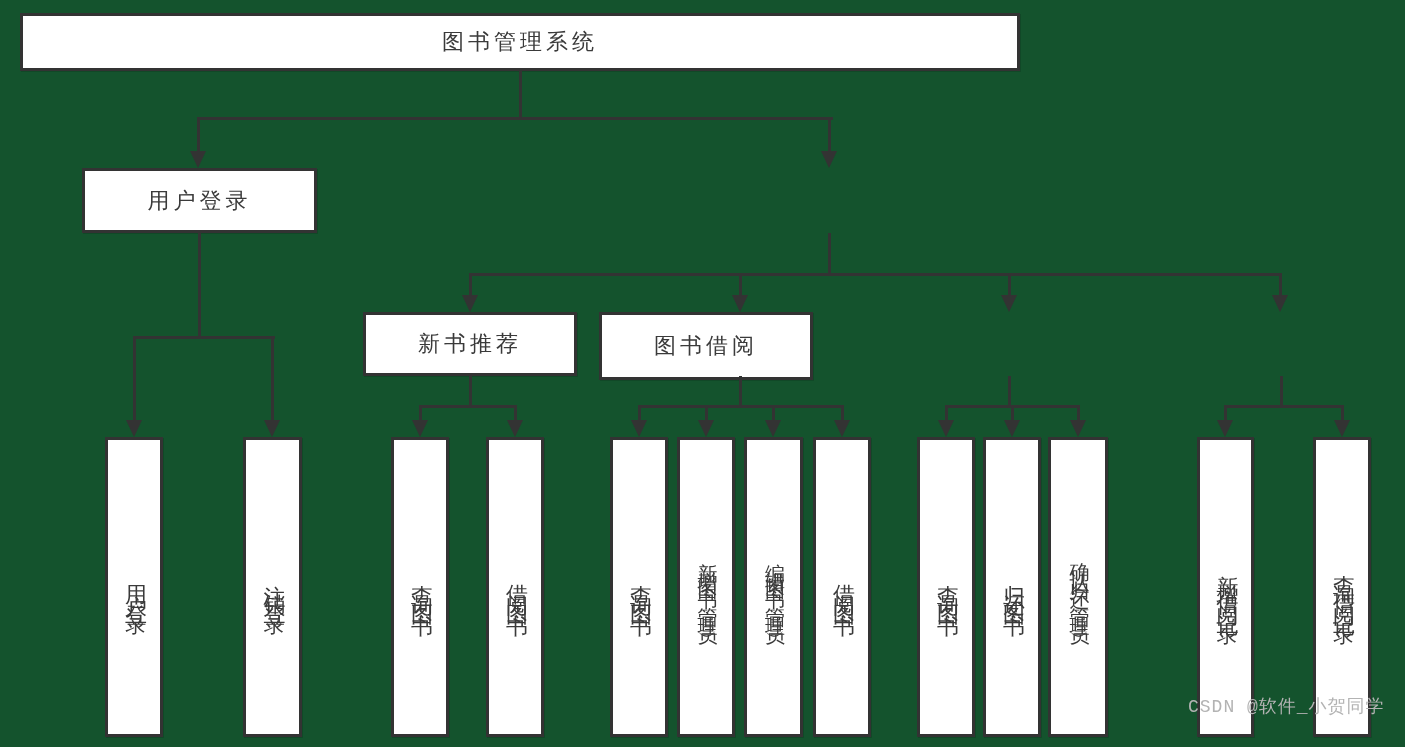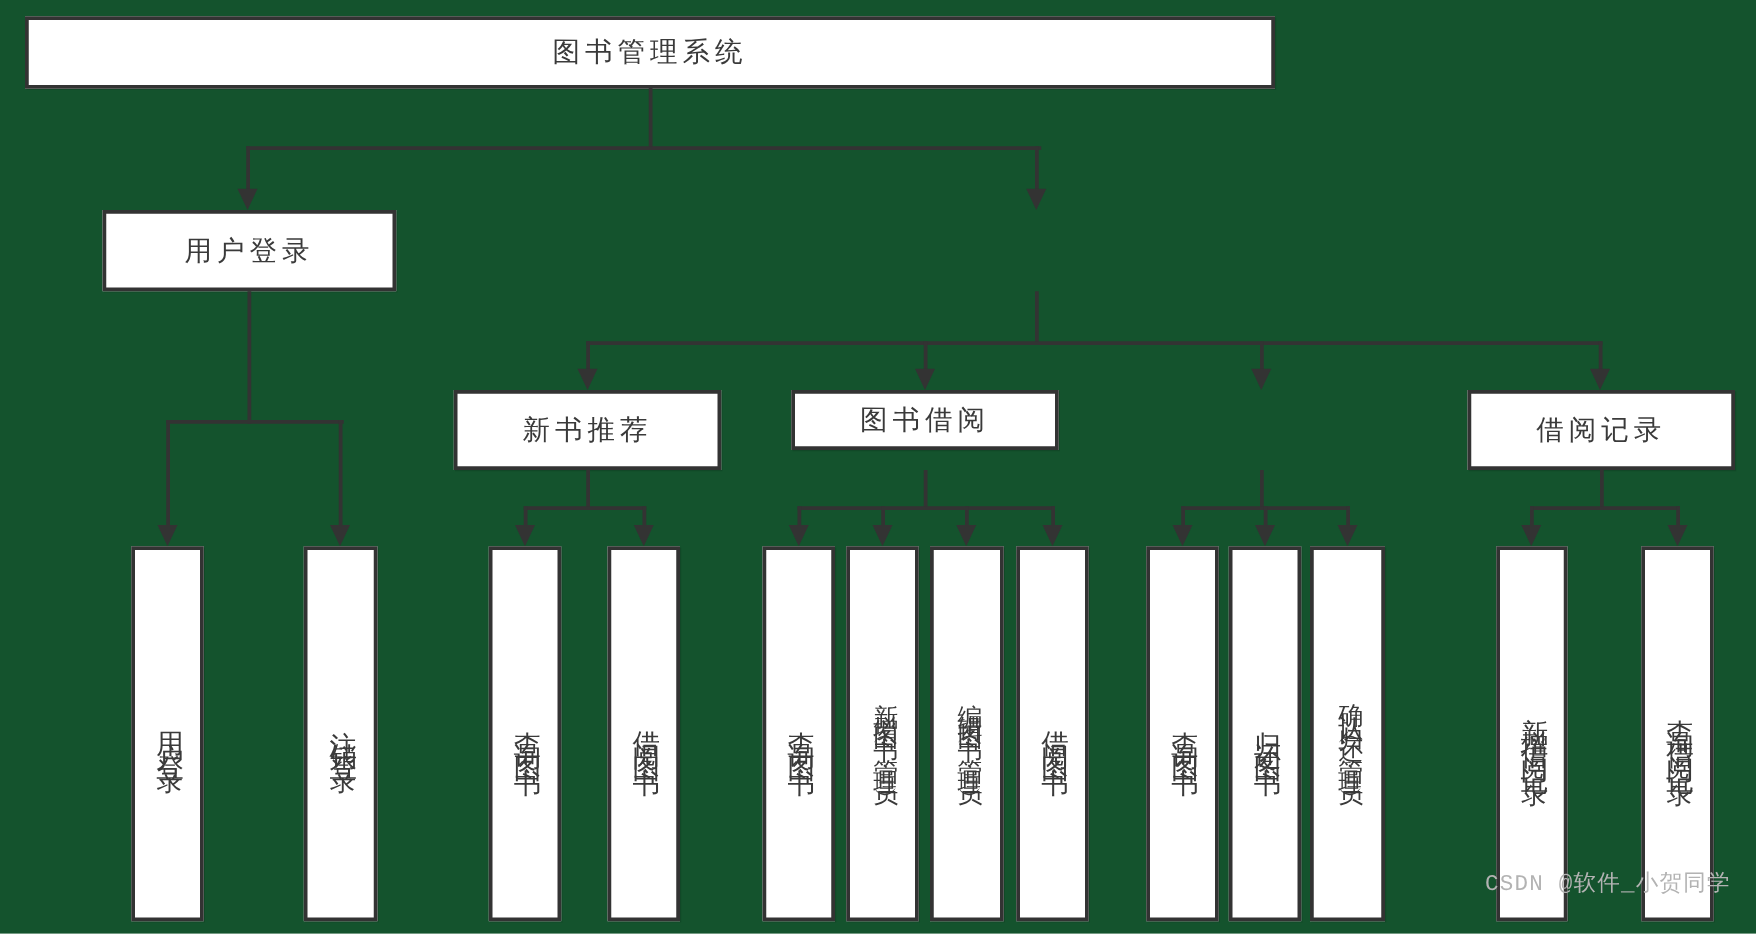--- a/index.html
+++ b/index.html
@@ -69,25 +69,22 @@
   <div class="line" style="left:739px;top:273px;width:3px;height:24px;"></div>
   <div class="arrow" style="left:732px;top:295px;"></div>
   <div class="line" style="left:1008px;top:273px;width:3px;height:24px;"></div>
   <div class="arrow" style="left:1001px;top:295px;"></div>
   <div class="line" style="left:1279px;top:273px;width:3px;height:24px;"></div>
   <div class="arrow" style="left:1272px;top:295px;"></div>
 
   <div class="box" style="left:363px;top:312px;width:214px;height:64px;">
     <span class="hlabel">新书推荐</span>
   </div>
-  <div class="box" style="left:633px;top:312px;width:214px;height:48px;">
+  <div class="box" style="left:599px;top:312px;width:214px;height:68px;">
     <span class="hlabel">图书借阅</span>
-  </div>
-  <div class="box" style="left:1174px;top:312px;width:214px;height:64px;">
-    <span class="hlabel">借阅记录</span>
   </div>
 
   <div class="line" style="left:469px;top:376px;width:3px;height:32px;"></div>
   <div class="line" style="left:419px;top:405px;width:98px;height:3px;"></div>
   <div class="line" style="left:419px;top:405px;width:3px;height:17px;"></div>
   <div class="arrow" style="left:412px;top:420px;"></div>
   <div class="line" style="left:514px;top:405px;width:3px;height:17px;"></div>
   <div class="arrow" style="left:507px;top:420px;"></div>
 
   <div class="line" style="left:739px;top:376px;width:3px;height:32px;"></div>

